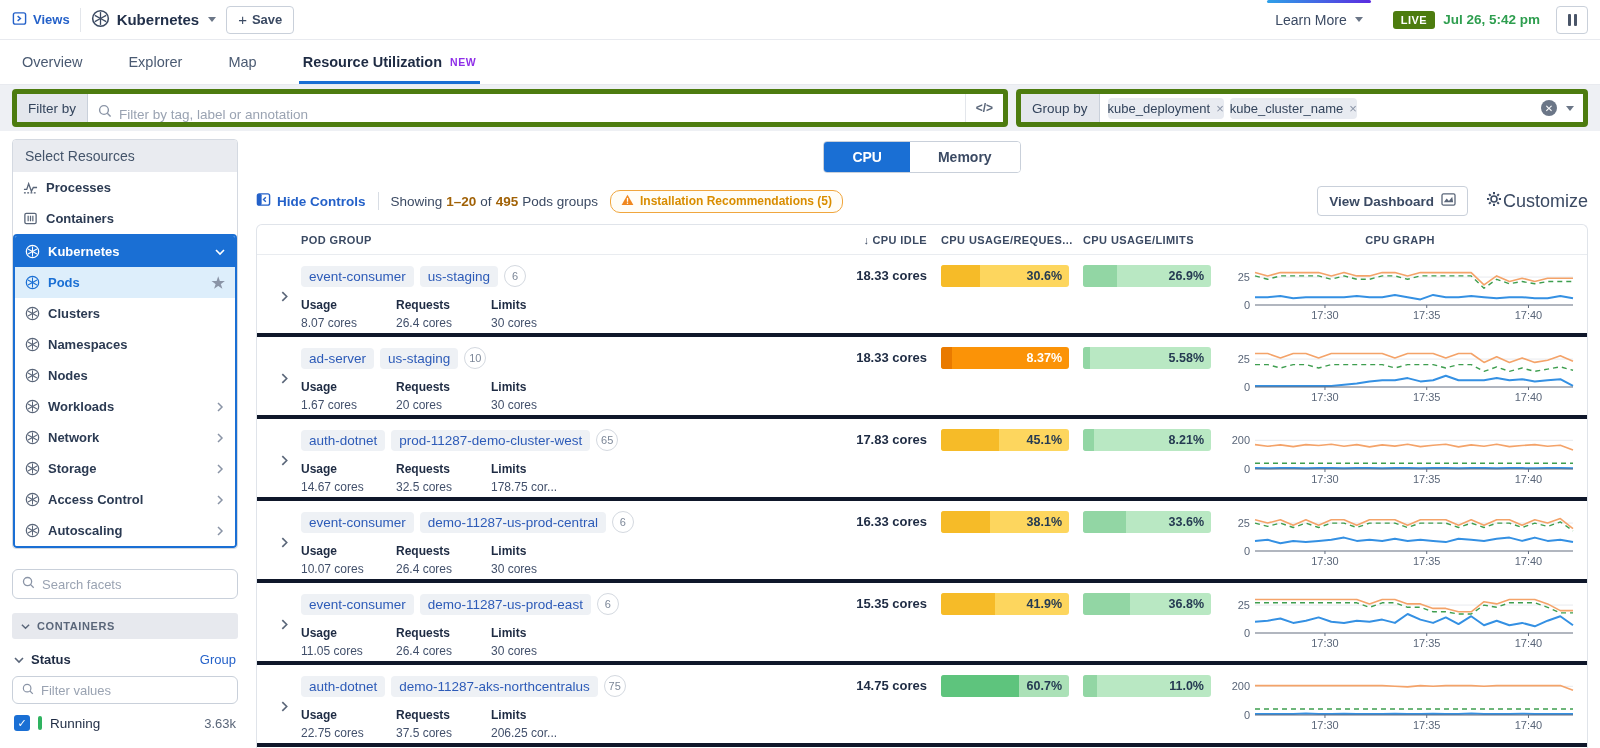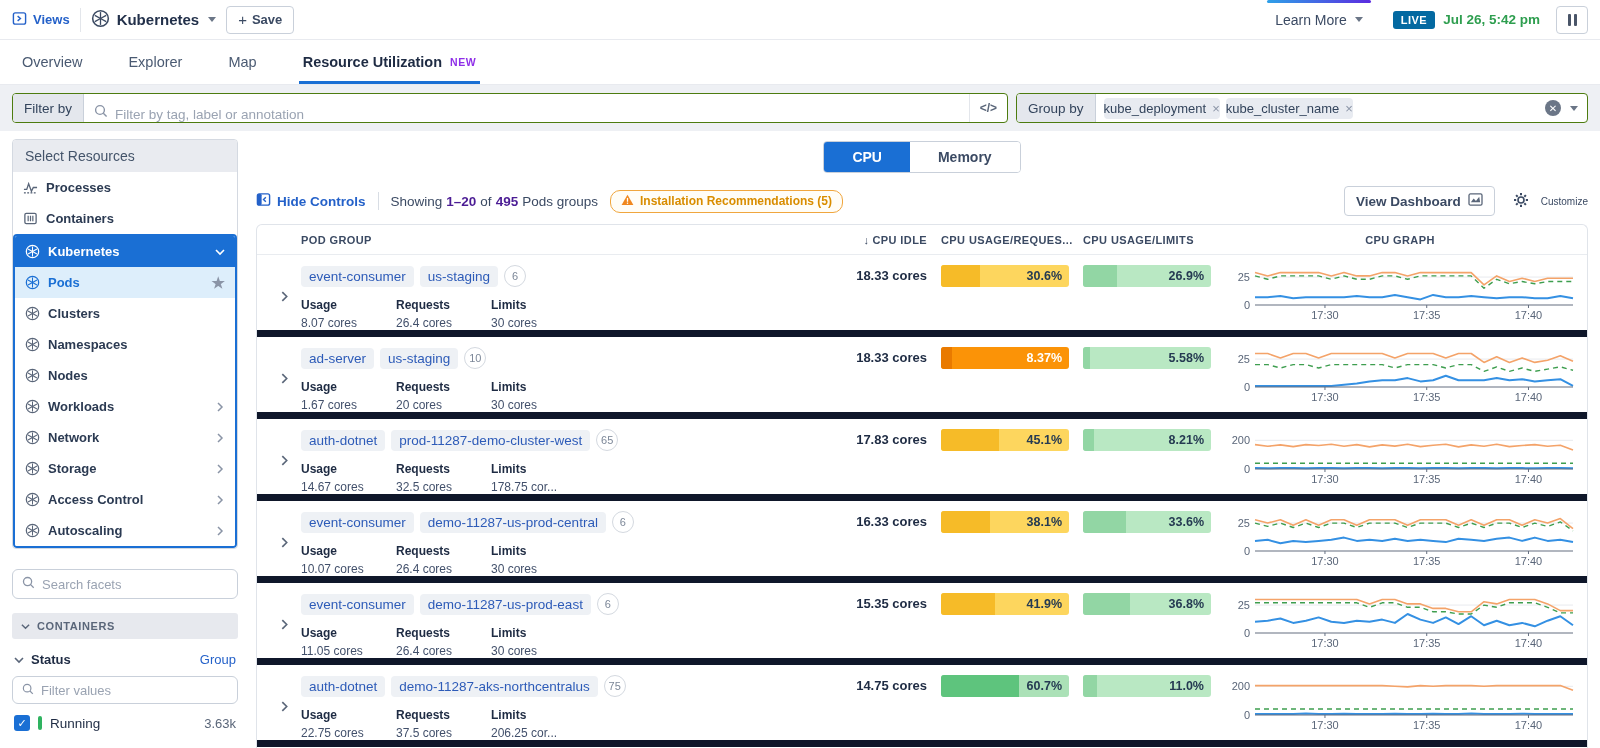--- a/index.html
+++ b/index.html
@@ -12,35 +12,35 @@
   .views-btn{display:flex;align-items:center;gap:6px;color:#2461c9;font-size:13px;font-weight:700;cursor:pointer}
   .vdiv{width:1px;height:24px;background:#e3e6eb}
   .context{display:flex;align-items:center;gap:7px;font-size:15px;font-weight:700;color:#22304a;cursor:pointer}
   .chev-down{width:0;height:0;border-left:4px solid transparent;border-right:4px solid transparent;border-top:5px solid #6b7687;margin-left:2px}
   .save-btn{display:flex;align-items:center;gap:5px;height:28px;padding:0 11px;border:1px solid #c9d0da;border-radius:4px;background:#fff;font-size:13px;font-weight:700;color:#3b4a63;cursor:pointer}
   .save-plus{font-size:15px;font-weight:400;color:#3b4a63}
   .topbar-spacer{flex:1}
   .learn-more{position:relative;height:40px;display:flex;align-items:center;gap:6px;padding:0 6px;font-size:14px;color:#3b4a63;cursor:pointer}
   .learn-more::before{content:"";position:absolute;top:0;left:-2px;right:-2px;height:3px;border-radius:2px;background:linear-gradient(90deg,#2ea0e8,#5b2be0)}
   .live-group{display:flex;align-items:center;gap:8px;margin-left:14px}
-  .live-badge{background:#0369a1;color:#fff;font-size:11px;font-weight:700;letter-spacing:.5px;padding:3px 8px;border-radius:3px}
+  .live-badge{background:#4d7c0f;color:#fff;font-size:11px;font-weight:700;letter-spacing:.5px;padding:3px 8px;border-radius:3px}
   .live-time{color:#2e9e4f;font-size:13.5px;font-weight:700}
   .pause-btn{width:32px;height:28px;border:1px solid #c9d0da;border-radius:4px;background:#fff;display:flex;align-items:center;justify-content:center;gap:3px;margin-left:8px;cursor:pointer}
   .pause-btn i{display:block;width:3px;height:12px;background:#4a5568;border-radius:1px}
 
   
   .tabsbar{height:45px;display:flex;align-items:stretch;gap:46px;padding:0 22px;border-bottom:1px solid #e8eaef}
   .tab{display:flex;align-items:center;font-size:14.5px;color:#4a5a72;position:relative;cursor:pointer}
   .tab.active{color:#1e2b43;font-weight:700}
   .tab.active::after{content:"";position:absolute;left:-4px;right:-4px;bottom:0;height:3px;background:#1a6fd4}
   .new-badge{color:#8f2fe8;font-size:10.5px;font-weight:700;letter-spacing:.5px;margin-left:8px}
 
   
   .filterbar{height:46px;background:#eef0f4;display:flex;align-items:center;gap:8px;padding:0 12px}
-  .fgroup{display:flex;align-items:stretch;height:30px;border:1px solid #4d7c0f;border-radius:4px;background:#fff;overflow:hidden}
+  .fgroup{display:flex;align-items:stretch;height:38px;border:5px solid #4d7c0f;border-radius:4px;background:#fff;overflow:hidden}
   .fgroup.grow{flex:1}
   .flabel{display:flex;align-items:center;padding:0 11px;background:#e4e7ed;border-right:1px solid #c9d0da;font-size:13.5px;color:#33445c;white-space:nowrap}
   .fsearch{flex:1;display:flex;align-items:flex-end;gap:7px;padding:0 10px}
   .fsearch input{border:none;outline:none;flex:1;font-size:13.5px;color:#33445c;font-family:inherit;background:transparent}
   .fsearch input::placeholder{color:#9aa3b2}
   .code-btn{display:flex;align-items:center;padding:0 10px;border-left:1px solid #e3e6eb;font-size:12px;color:#5a6679;font-weight:700;cursor:pointer}
   .groupby{width:572px}
   .pill-area{flex:1;display:flex;align-items:center;gap:6px;padding:0 8px}
   .gpill{display:flex;align-items:center;gap:6px;background:#e8ebf1;border-radius:4px;padding:3px 0;font-size:13px;color:#33445c;cursor:pointer}
   .gpill .x{color:#8a94a6;font-size:13px}
@@ -79,34 +79,34 @@
 
   
   .main{flex:1;min-width:0;display:flex;flex-direction:column}
   .toggle{margin:2px auto 0;display:flex;height:32px;border:1px solid #c9d0da;border-radius:4px;overflow:hidden}
   .toggle .opt{display:flex;align-items:center;justify-content:center;padding:0 28px;font-size:14px;font-weight:700;color:#3b4a63;background:#fff;cursor:pointer}
   .toggle .opt.active{background:#1a6fd4;color:#fff}
   .controls{margin-top:13px;display:flex;align-items:center;gap:12px;height:30px}
   .hide-controls{display:flex;align-items:center;gap:6px;color:#2461c9;font-size:13.5px;font-weight:700;cursor:pointer}
   .cdiv{width:1px;height:18px;background:#d8dde4}
   .showing{display:flex;gap:4px;font-size:13.5px;color:#3b4a63}
-  .showing b{color:#4c1d95}
+  .showing b{color:#a16207}
   .reco-badge{display:flex;align-items:center;gap:6px;border:1px solid #f0a63e;background:#fffdf7;border-radius:10px;padding:3px 10px;font-size:12px;font-weight:700;color:#d98d00;cursor:pointer}
   .controls-right{margin-left:auto;display:flex;align-items:center;gap:18px}
   .viewdash-btn{display:flex;align-items:center;gap:7px;height:30px;padding:0 11px;border:1px solid #c9d0da;border-radius:4px;background:#fff;font-size:13.5px;font-weight:700;color:#3b4a63;cursor:pointer}
-  .customize{display:flex;align-items:center;gap:12px;font-size:10px;color:#3b4a63;cursor:pointer}
+  .customize{display:flex;align-items:center;gap:1px;font-size:18px;color:#3b4a63;cursor:pointer}
 
   
   .table-card{margin-top:8px;flex:1;border:1px solid #e0e4ea;border-bottom:none;border-radius:6px 6px 0 0;overflow:hidden;background:#fff}
   .trow{display:grid;grid-template-columns:34px minmax(0,1fr) 104px 142px 142px 352px;padding:0 10px;align-items:start}
   .thead{height:30px;align-items:center;border-bottom:1px solid #e9ecf0;font-size:11px;font-weight:700;letter-spacing:.4px;color:#3b4a63}
   .thead .h-idle{text-align:right;padding-right:14px;white-space:nowrap}
   .thead .h-graph{text-align:center;padding-right:2px}
   .sort-arrow{font-weight:400;margin-right:3px;color:#3b4a63}
-  .body-row{height:82px;padding-top:10px;border-bottom:7px solid #0f172a}
+  .body-row{height:82px;padding-top:10px;border-bottom:4px solid #0f172a}
   .cell-chevron{display:flex;justify-content:center;margin-top:26px;color:#5a6679}
   .row-expander{cursor:pointer;display:flex}
   .pill-line{display:flex;align-items:center;gap:6px}
   .pod-pill{background:#eef1f5;border-radius:4px;padding:3px 8px;font-size:13.5px;color:#2d5bb8;white-space:nowrap;cursor:pointer}
   .count-badge{width:22px;height:22px;border:1px solid #d4d9e0;border-radius:50%;display:flex;align-items:center;justify-content:center;font-size:11px;color:#7c8798}
   .detail-line{display:flex;margin-top:11px}
   .detail{width:95px}
   .dlabel{font-size:12px;font-weight:700;color:#1e2b43}
   .dvalue{font-size:12px;color:#42506b;margin-top:4px}
   .cell-idle{text-align:right;padding-right:14px;font-size:13px;font-weight:700;color:#1e2b43;margin-top:3px;white-space:nowrap}

